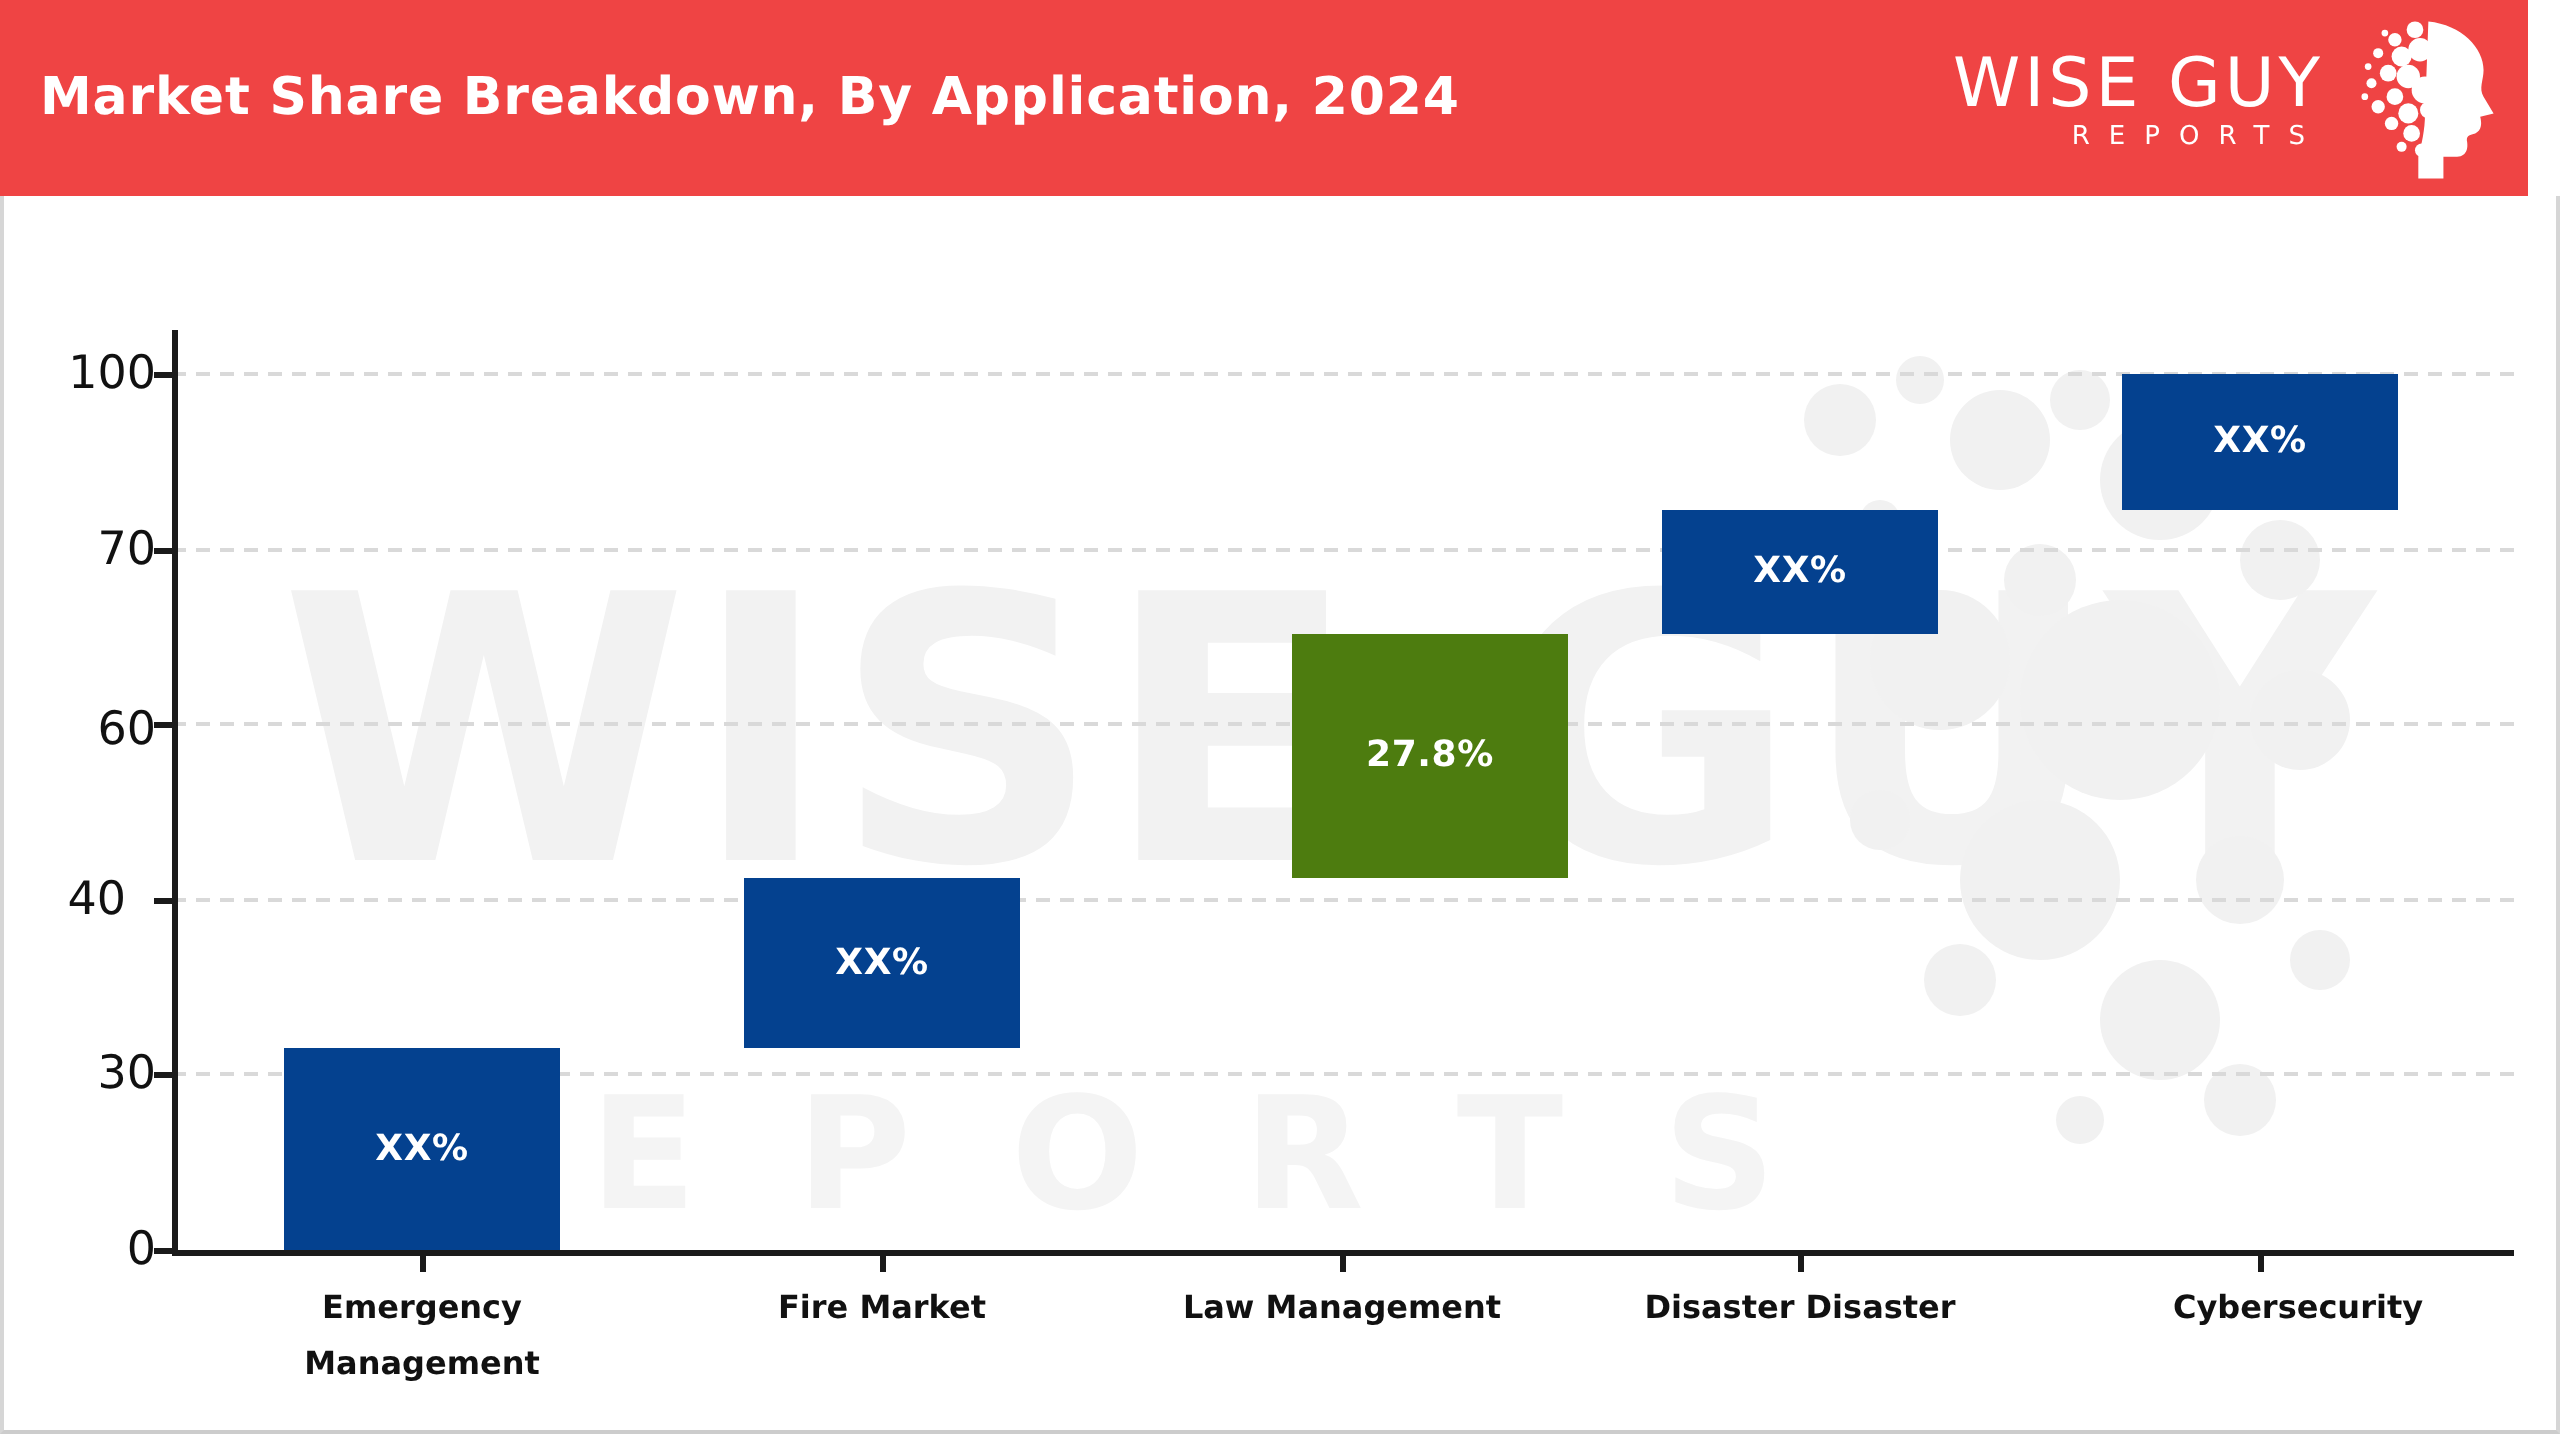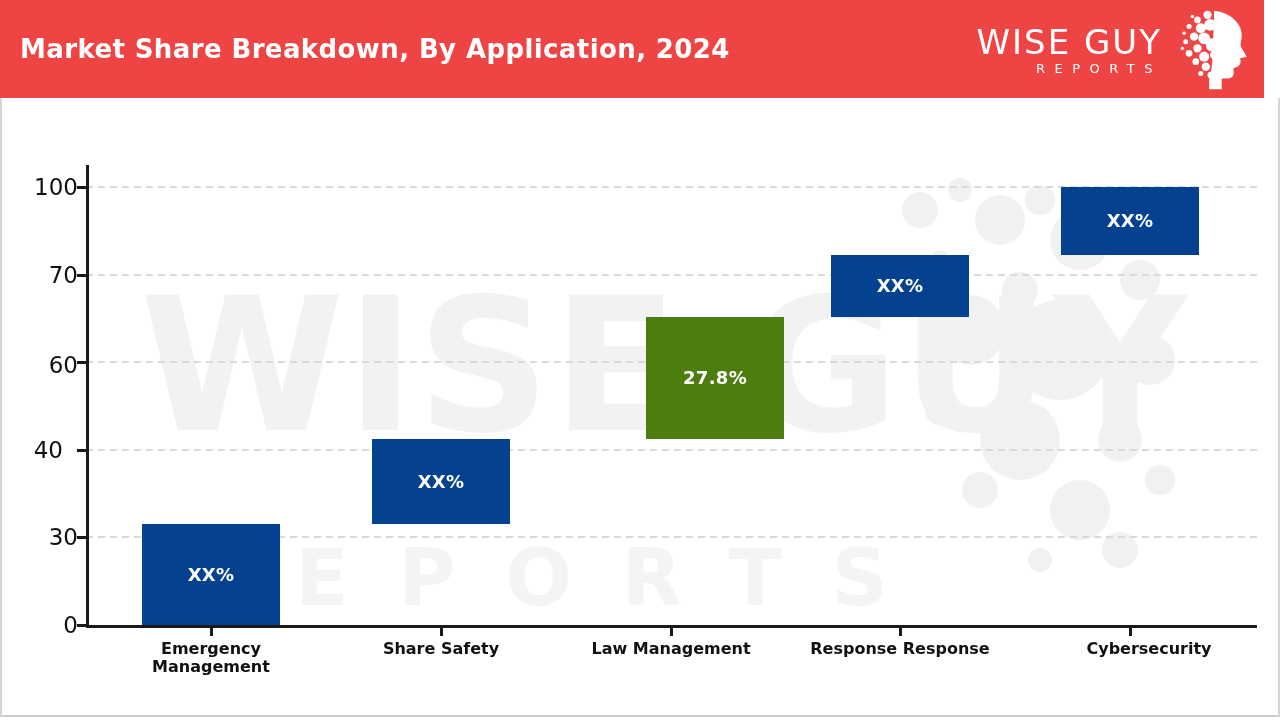--- a/index.html
+++ b/index.html
@@ -27,21 +27,21 @@
   .gridline{position:absolute;height:2px;
             background:repeating-linear-gradient(90deg,#d9d9d9 0,#d9d9d9 7px,transparent 7px,transparent 12px);}
   .spine{position:absolute;background:#1a1a1a;}
   .ytick-label{position:absolute;width:52px;height:26px;line-height:26px;text-align:right;
                font-size:23px;color:#111111;}
   .ytick-mark{position:absolute;width:9px;height:3px;background:#1a1a1a;}
   .xtick-mark{position:absolute;width:3px;height:8px;background:#1a1a1a;}
   .bar{position:absolute;display:flex;align-items:center;justify-content:center;}
   .bar-label{color:#ffffff;font-size:18px;font-weight:700;letter-spacing:0.3px;}
   .cat-label{position:absolute;width:180px;text-align:center;font-size:16px;font-weight:700;
-             color:#111111;line-height:18px;}
+             color:#111111;line-height:28px;}
 </style>
 </head>
 <body>
 
 <div class="page">
 
   <div class="content"></div>
   <div class="wm wm1">WISE GUY</div>
   <div class="wm wm2">REPORTS</div>
   <svg class="wm-head" viewBox="0 0 400 440">
@@ -91,31 +91,31 @@
       <div class="spine" style="left: 86px; top: 625px; width: 1171px; height: 3px;"></div>
       <div class="bar" style="left: 142px; top: 524.26px; width: 138px; height: 100.74px; background: rgb(4, 65, 143);">
         <div class="bar-label">XX%</div>
       </div>
       <div class="xtick-mark" style="left: 210px; top: 628px;"></div>
       <div class="cat-label" style="left: 121px; top: 640px;">Emergency Management</div>
       <div class="bar" style="left: 372px; top: 438.85px; width: 138px; height: 85.41px; background: rgb(4, 65, 143);">
         <div class="bar-label">XX%</div>
       </div>
       <div class="xtick-mark" style="left: 440px; top: 628px;"></div>
-      <div class="cat-label" style="left: 351px; top: 640px;">Share Safety</div>
+      <div class="cat-label" style="left: 351px; top: 640px;">Fire Market</div>
       <div class="bar" style="left: 602px; top: 317.086px; width: 138px; height: 121.764px; background: #4d7c0f; margin-left: 44px;">
         <div class="bar-label">27.8%</div>
       </div>
       <div class="xtick-mark" style="left: 670px; top: 628px;"></div>
       <div class="cat-label" style="left: 581px; top: 640px;">Law Management</div>
       <div class="bar" style="left: 831px; top: 254.89px; width: 138px; height: 62.196px; background: rgb(4, 65, 143);">
         <div class="bar-label">XX%</div>
       </div>
       <div class="xtick-mark" style="left: 899px; top: 628px;"></div>
-      <div class="cat-label" style="left: 810px; top: 640px;">Response Response</div>
+      <div class="cat-label" style="left: 810px; top: 640px;">Disaster Disaster</div>
       <div class="bar" style="left: 1061px; top: 187px; width: 138px; height: 67.89px; background: rgb(4, 65, 143);">
         <div class="bar-label">XX%</div>
       </div>
       <div class="xtick-mark" style="left: 1129px; top: 628px;"></div>
       <div class="cat-label" style="left: 1059px; top: 640px;">Cybersecurity</div>
     </div>
 
   <div class="header">
     <div class="title">Market Share Breakdown, By Application, 2024</div>
     <div class="logo">

